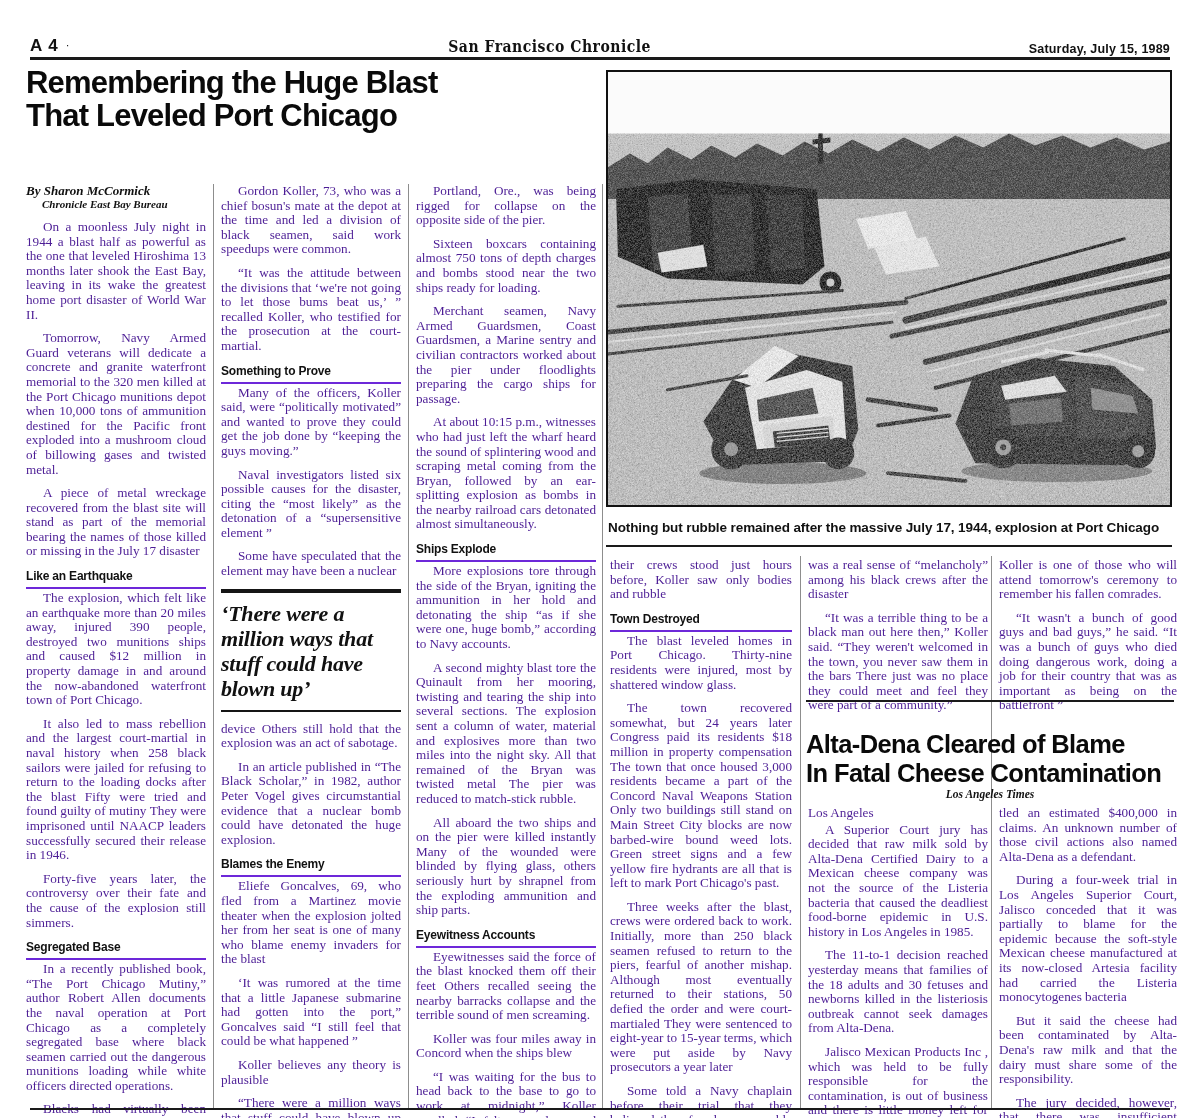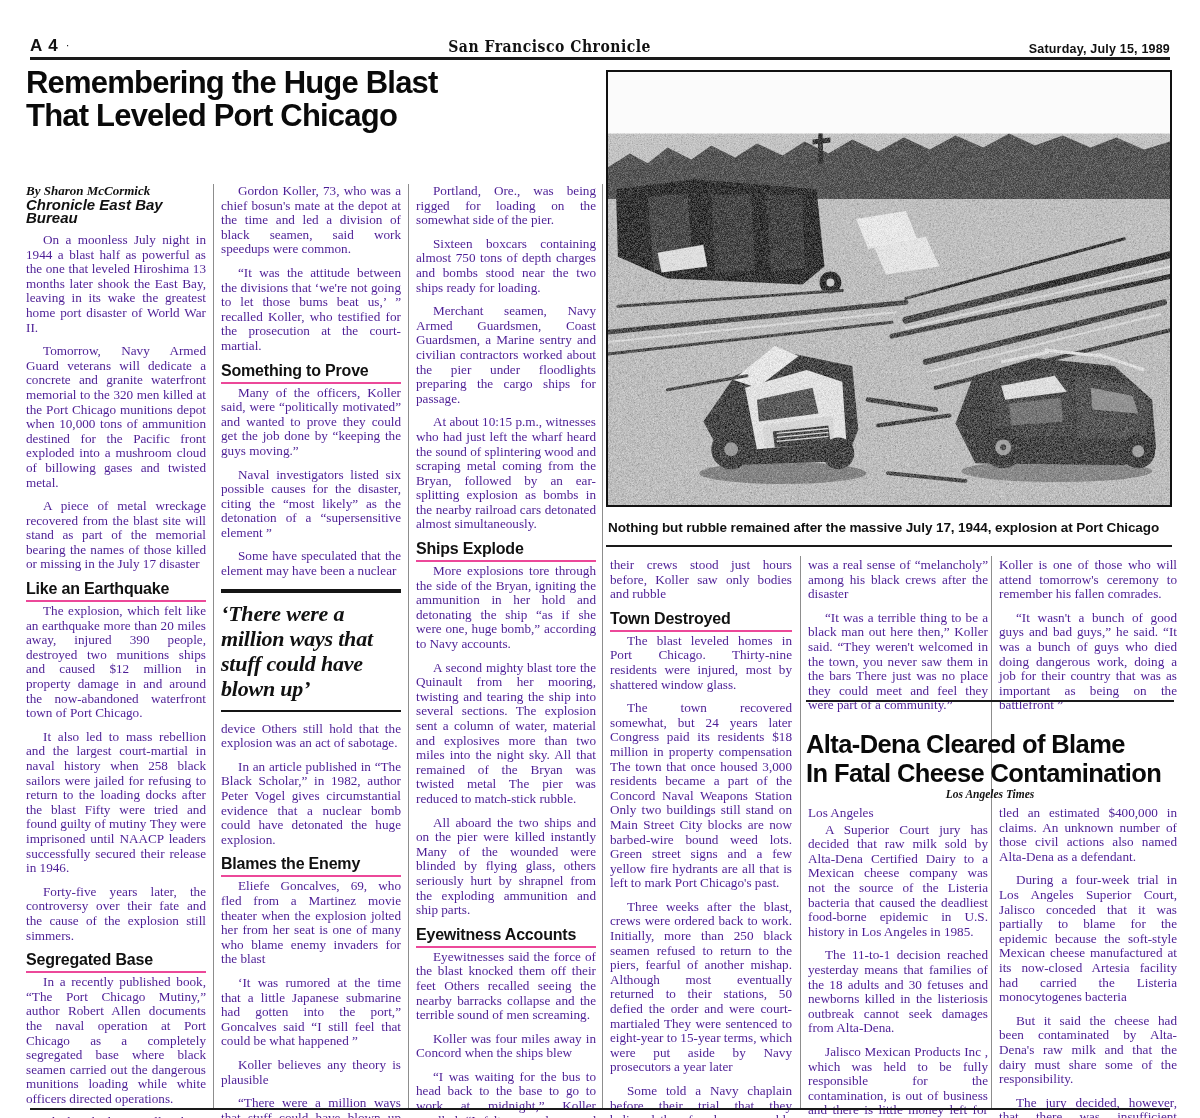--- a/index.html
+++ b/index.html
@@ -55,27 +55,27 @@
     font-family:Liberation Serif, serif;
     font-size:13.2px;line-height:14.6px;
     text-align:justify;text-indent:17px;
     color:#4c1d95;
     -webkit-font-smoothing:none;
   }
   p.body.noind{text-indent:0;}
   p.dateline{margin:0 0 2px 0;text-indent:0;font-size:13.2px;line-height:14.6px;}
 
   .byline{font-family:"Liberation Serif",serif;font-style:italic;font-weight:700;font-size:13px;line-height:14px;margin:0;}
-  .byline-sub{font-family:Liberation Sans, sans-serif;font-style:italic;font-weight:700;font-size:15px;line-height:13px;margin:0 0 9px 0;}
+  .byline-sub{font-family:Liberation Serif, serif;font-style:italic;font-weight:700;font-size:11px;line-height:13px;margin:0 0 9px 16px;}
 
   h3.subhead{
     font-family:"Liberation Sans",sans-serif;
-    font-weight:700;font-size:16px;line-height:16px;
+    font-weight:700;font-size:12px;line-height:16px;
     margin:7px 0 2px 0;padding:0 0 3px 0;
-    border-bottom:2px solid #ec4899;
+    border-bottom:2px solid #6d28d9;
     letter-spacing:-0.2px;
   }
 
   
   .pullquote{margin:10px 0 10px 0;}
   .pq-rule-top{height:4px;background:#151515;margin-bottom:8px;}
   .pq-rule-bot{height:2px;background:#151515;margin-top:9px;}
   .pq-text{
     font-family:"Liberation Serif",serif;
     font-style:italic;font-weight:700;font-size:22px;line-height:25px;
@@ -290,21 +290,21 @@
     <p class="body">In an article published in “The Black Scholar,” in 1982, author Peter Vogel gives circumstantial evidence that a nuclear bomb could have detonated the huge explosion.</p>
     <h3 class="subhead">Blames the Enemy</h3>
     <p class="body">Eliefe Goncalves, 69, who fled from a Martinez movie theater when the explosion jolted her from her seat is one of many who blame enemy invaders for the blast</p>
     <p class="body">‘It was rumored at the time that a little Japanese submarine had gotten into the port,” Goncalves said “I still feel that could be what happened ”</p>
     <p class="body">Koller believes any theory is plausible</p>
     <p class="body">“There were a million ways that stuff could have blown up and some of it is definitely James Bond stuff. Koller said</p>
 
   </div>
 
   <div class="col" style="left:416px;top:184px;width:180px;">
-    <p class="body">Portland, Ore., was being rigged for loading on the somewhat side of the pier.</p>
+    <p class="body">Portland, Ore., was being rigged for collapse on the opposite side of the pier.</p>
     <p class="body">Sixteen boxcars containing almost 750 tons of depth charges and bombs stood near the two ships ready for loading.</p>
     <p class="body">Merchant seamen, Navy Armed Guardsmen, Coast Guardsmen, a Marine sentry and civilian contractors worked about the pier under floodlights preparing the cargo ships for passage.</p>
     <p class="body">At about 10:15 p.m., witnesses who had just left the wharf heard the sound of splintering wood and scraping metal coming from the Bryan, followed by an ear-splitting explosion as bombs in the nearby railroad cars detonated almost simultaneously.</p>
     <h3 class="subhead">Ships Explode</h3>
     <p class="body">More explosions tore through the side of the Bryan, igniting the ammunition in her hold and detonating the ship “as if she were one, huge bomb,” according to Navy accounts.</p>
     <p class="body">A second mighty blast tore the Quinault from her mooring, twisting and tearing the ship into several sections. The explosion sent a column of water, material and explosives more than two miles into the night sky. All that remained of the Bryan was twisted metal The pier was reduced to match-stick rubble.</p>
     <p class="body">All aboard the two ships and on the pier were killed instantly Many of the wounded were blinded by flying glass, others seriously hurt by shrapnel from the exploding ammunition and ship parts.</p>
     <h3 class="subhead">Eyewitness Accounts</h3>
     <p class="body">Eyewitnesses said the force of the blast knocked them off their feet Others recalled seeing the nearby barracks collapse and the terrible sound of men screaming.</p>
     <p class="body">Koller was four miles away in Concord when the ships blew</p>

